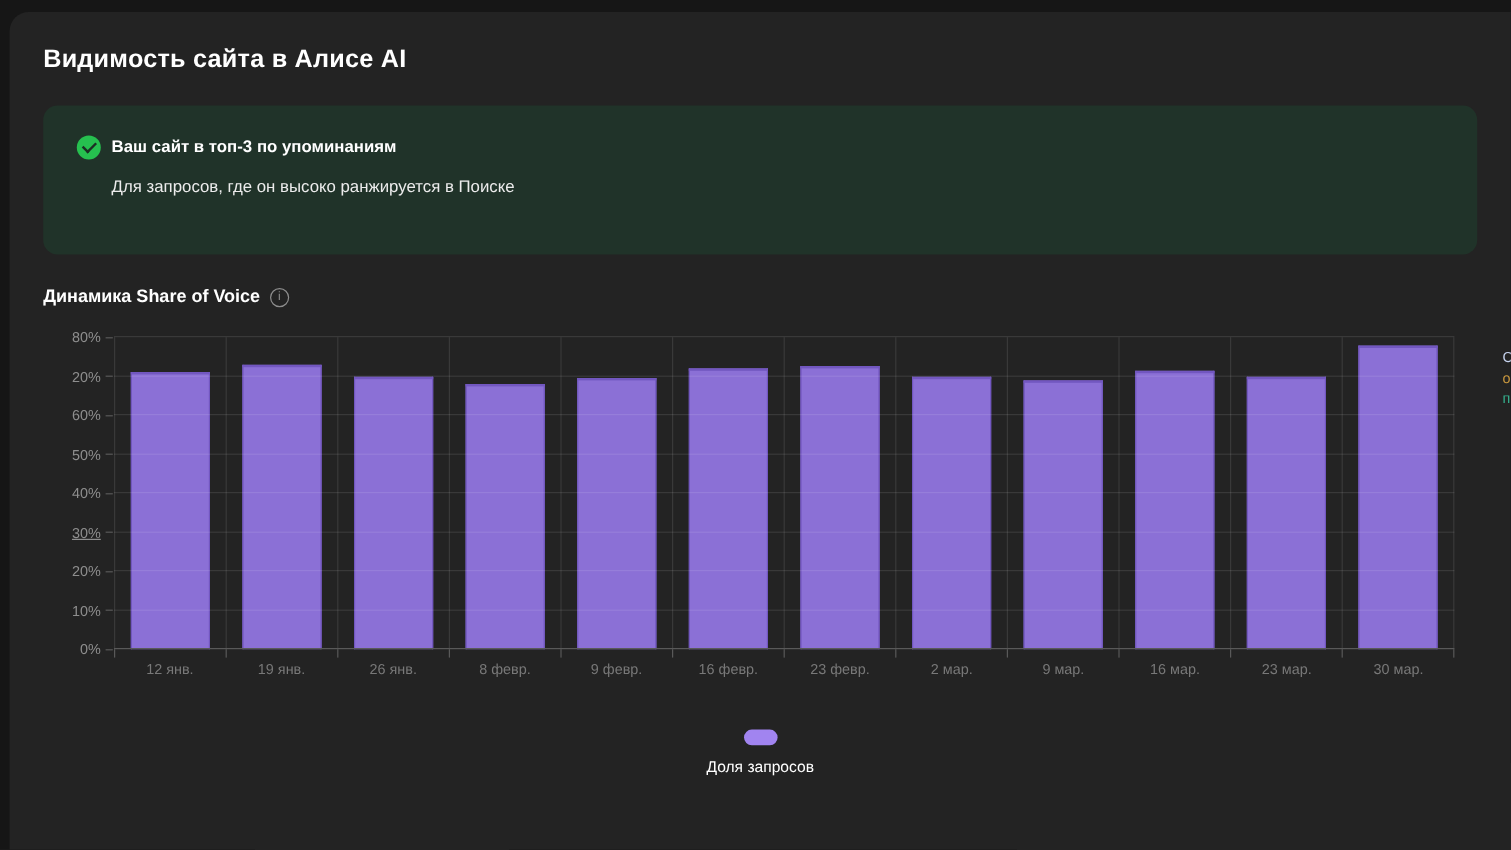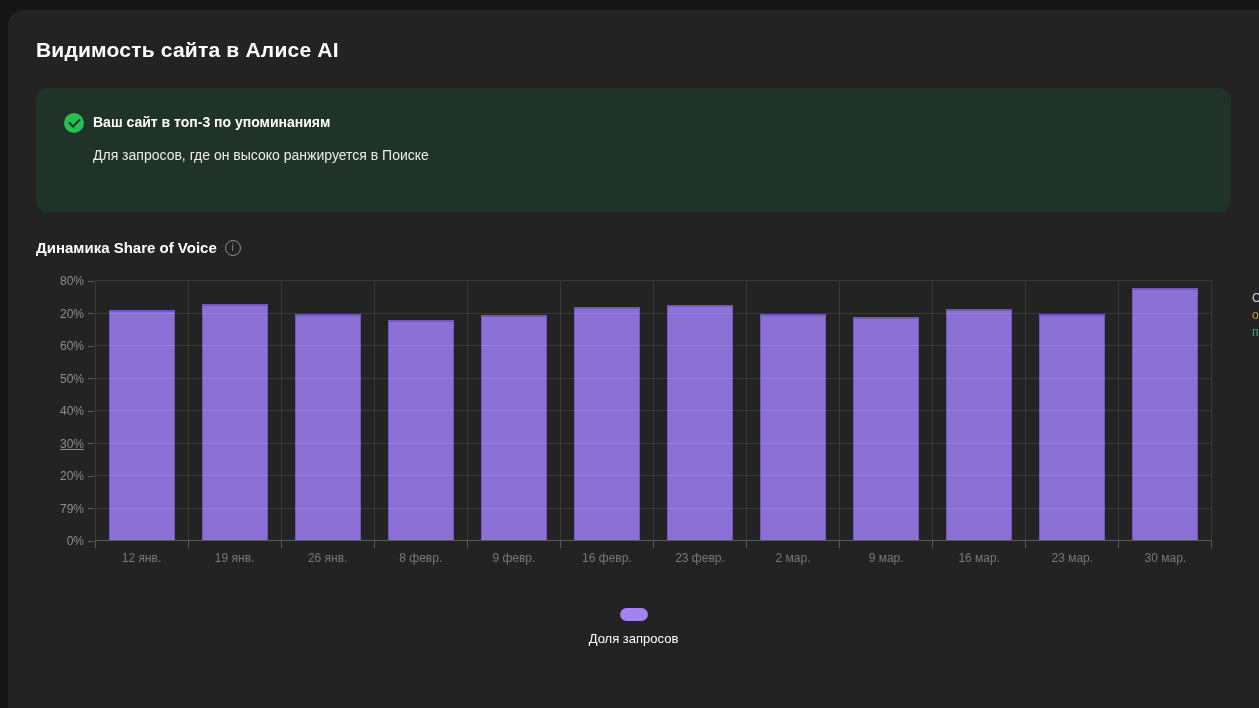--- a/index.html
+++ b/index.html
@@ -100,21 +100,21 @@
       <span class="info-icon"></span>
     </div>
   </div>
 
   <div class="chart-plot">
       <div class="gridline axisline" style="bottom: 0%;"></div>
       <div class="ytickdash" style="bottom: calc(0% - 0.5px);"></div>
       <div class="ylabel" style="bottom: 0%;">0%</div>
       <div class="gridline" style="bottom: 12.5%;"></div>
       <div class="ytickdash" style="bottom: calc(12.5% - 0.5px);"></div>
-      <div class="ylabel" style="bottom: 12.5%;">79%</div>
+      <div class="ylabel" style="bottom: 12.5%;">10%</div>
       <div class="gridline" style="bottom: 25%;"></div>
       <div class="ytickdash" style="bottom: calc(25% - 0.5px);"></div>
       <div class="ylabel" style="bottom: 25%;">20%</div>
       <div class="gridline" style="bottom: 37.5%;"></div>
       <div class="ytickdash" style="bottom: calc(37.5% - 0.5px);"></div>
       <div class="ylabel" style="bottom: 37.5%; text-decoration: underline;">30%</div>
       <div class="gridline" style="bottom: 50%;"></div>
       <div class="ytickdash" style="bottom: calc(50% - 0.5px);"></div>
       <div class="ylabel" style="bottom: 50%;">40%</div>
       <div class="gridline" style="bottom: 62.5%;"></div>

